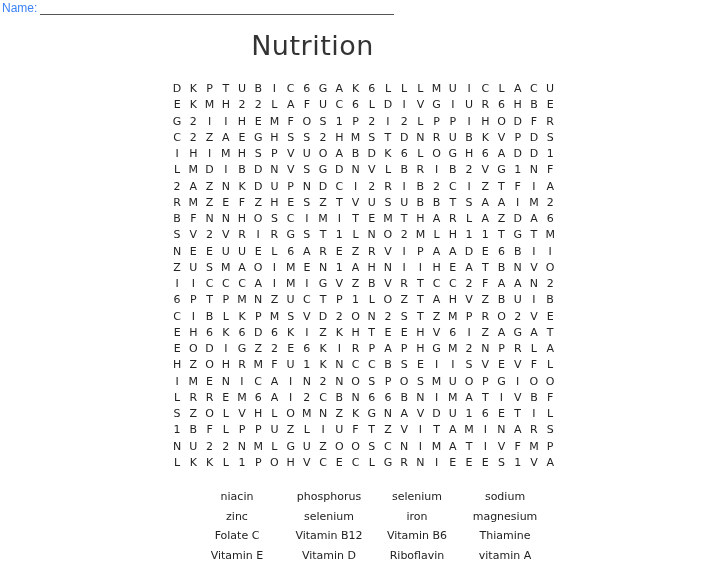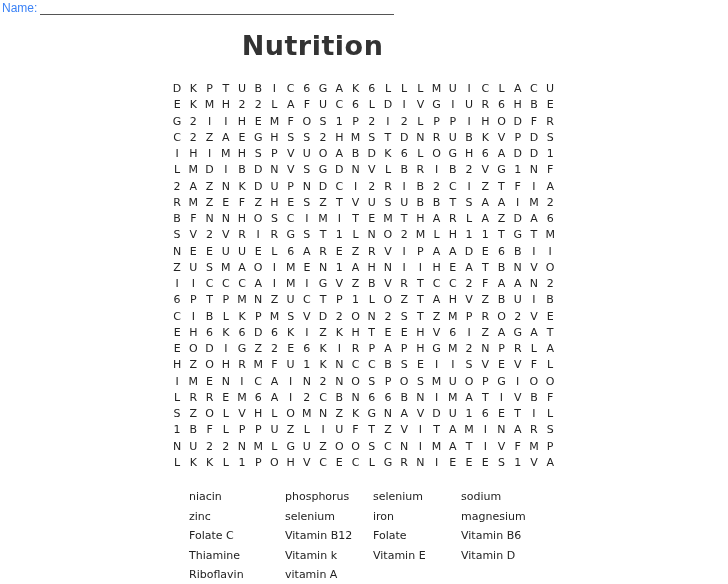--- a/index.html
+++ b/index.html
@@ -1,24 +1,24 @@
 <!DOCTYPE html>
 <html><head>
 <meta charset="utf-8">
 <style>
   html, body { margin: 0; padding: 0; background: #ffffff; }
   body { width: 728px; height: 584px; position: relative; overflow: hidden; font-family: "DejaVu Sans", sans-serif; color: #222; }
   .name-row { position: absolute; left: 2px; top: 1px; font-family: "Liberation Sans", sans-serif; font-size: 12px; color: #3b82f6; display: flex; align-items: flex-end; }
   .name-line { display: inline-block; width: 354px; border-bottom: 1px solid #555; height: 12px; margin-left: 3px; }
-  .title { position: absolute; left: 0; width: 625px; top: 30px; text-align: center; font-family: "DejaVu Sans", sans-serif; font-size: 27px; color: #333; letter-spacing: 0.5px; font-weight: bold; }
+  .title { position: absolute; left: 0; width: 625px; top: 30px; text-align: center; font-family: "DejaVu Sans", sans-serif; font-size: 27px; color: #333; letter-spacing: 0.5px; }
   .grid { position: absolute; left: 169px; top: 81px; }
   .grid-row { display: flex; height: 16.25px; }
   .cell { width: 16.22px; text-align: center; font-size: 11px; line-height: 16px; color: #222; letter-spacing: 0; }
   .words { position: absolute; left: 189px; top: 487px; display: grid; grid-template-columns: 96px 88px 88px 88px; row-gap: 0; }
-  .word { font-size: 11px; line-height: 19.5px; text-align: left; color: #222; }
+  .word { font-size: 11px; line-height: 19.5px; text-align: center; color: #222; }
 </style>
 </head>
 <body>
 
 <div class="name-row">
   <span>Name:</span>
   <span class="name-line"></span>
 </div>
 
 <div class="title">Nutrition</div>
@@ -654,21 +654,19 @@
     <div class="word">niacin</div>
     <div class="word">phosphorus</div>
     <div class="word">selenium</div>
     <div class="word">sodium</div>
     <div class="word">zinc</div>
     <div class="word">selenium</div>
     <div class="word">iron</div>
     <div class="word">magnesium</div>
     <div class="word">Folate C</div>
     <div class="word">Vitamin B12</div>
-    <div class="word">Folate</div>
     <div class="word">Vitamin B6</div>
     <div class="word">Thiamine</div>
-    <div class="word">Vitamin k</div>
     <div class="word">Vitamin E</div>
     <div class="word">Vitamin D</div>
     <div class="word">Riboflavin</div>
     <div class="word">vitamin A</div>
   </div>
 
 </body></html>

